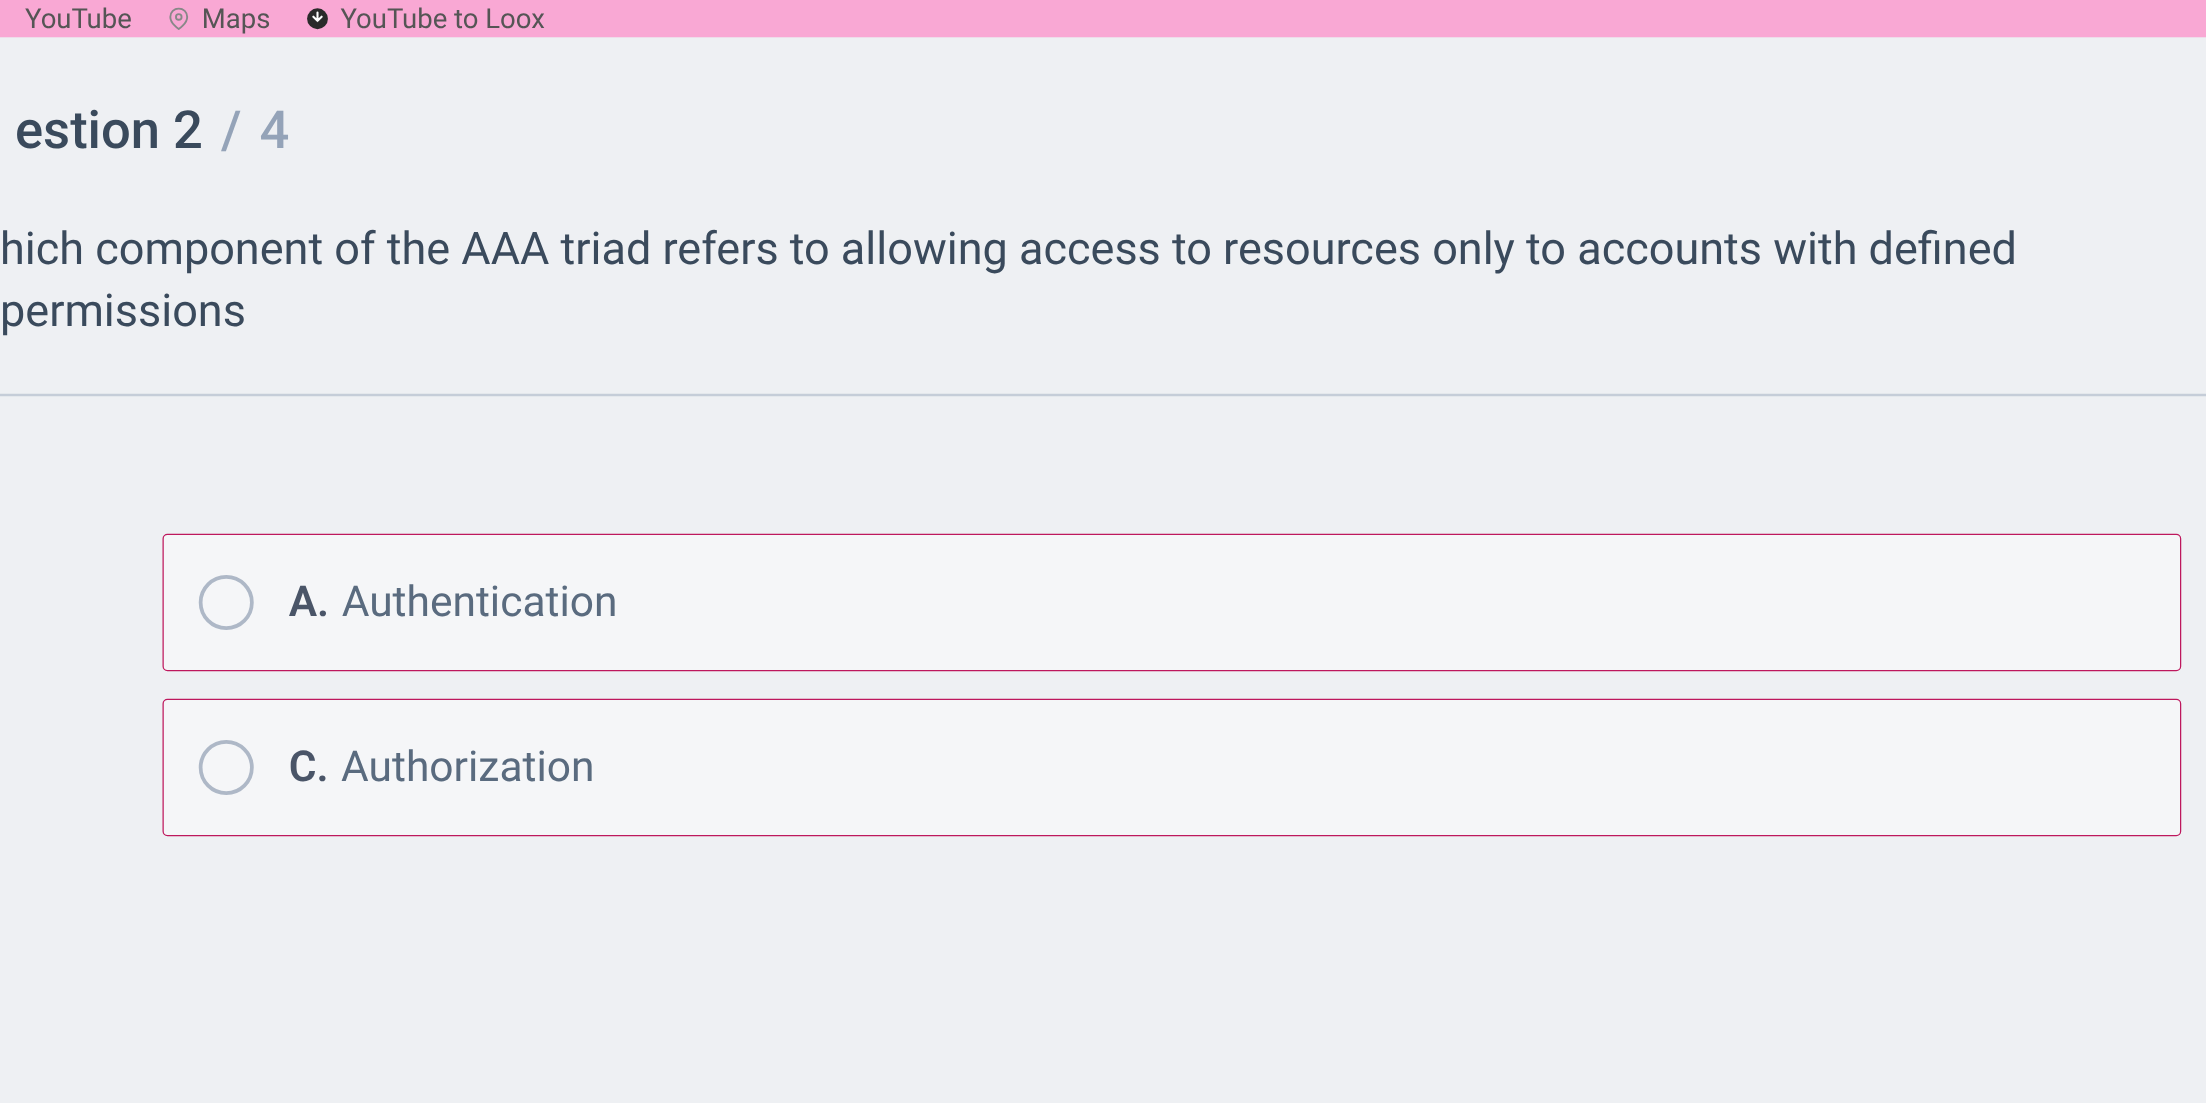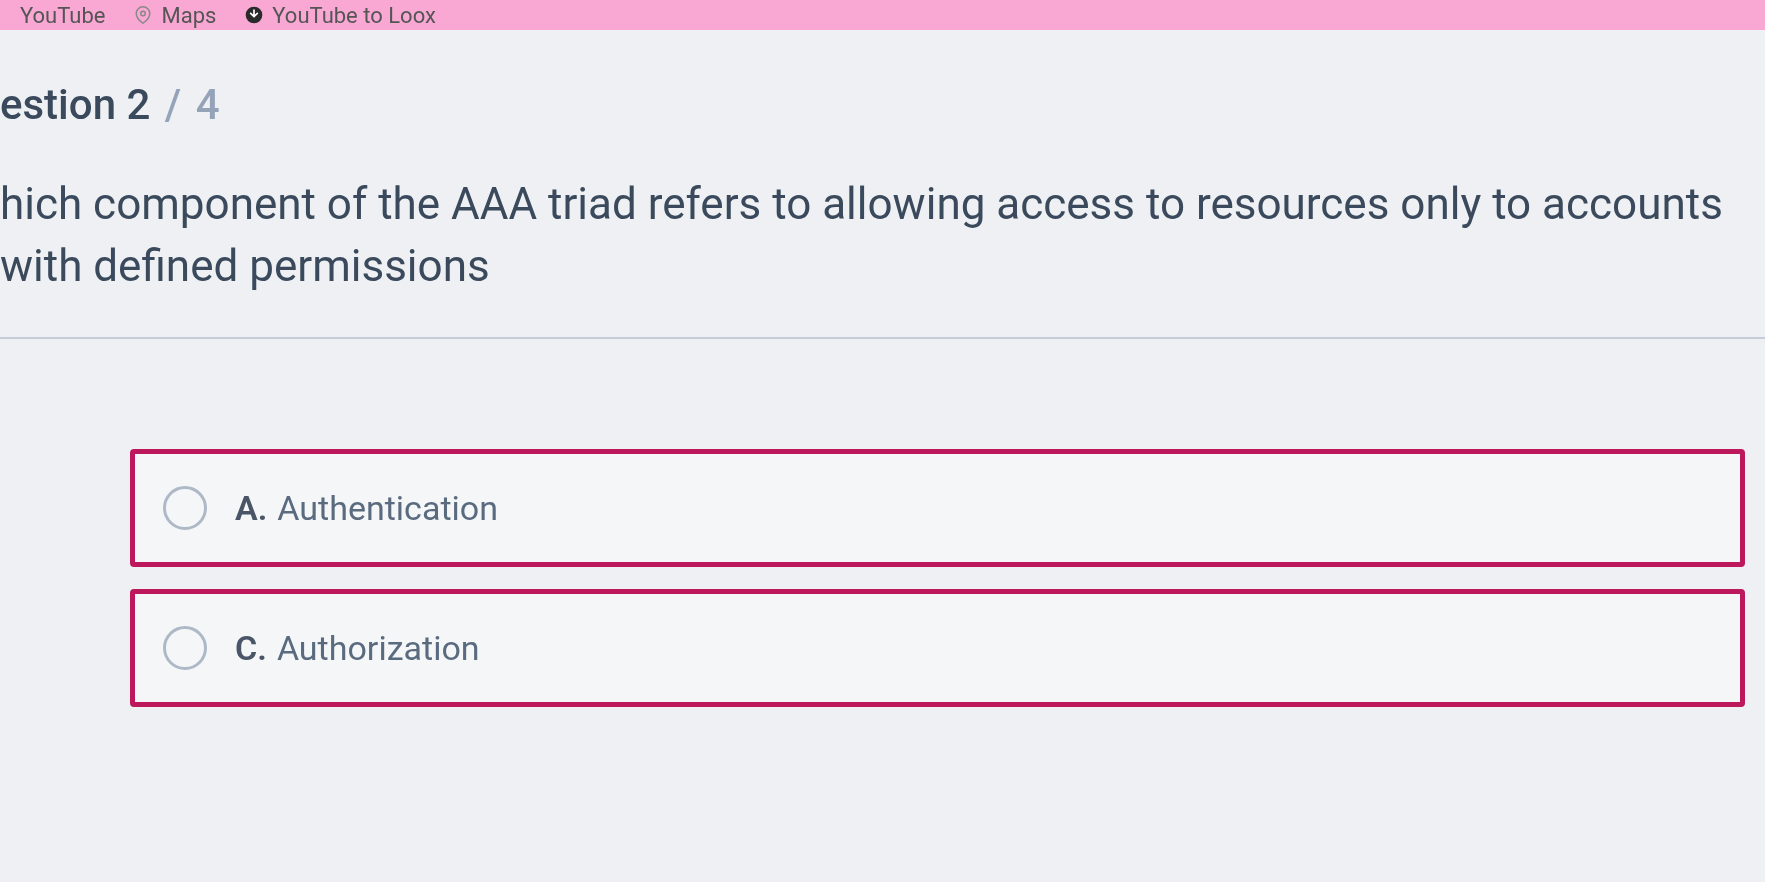--- a/index.html
+++ b/index.html
@@ -40,35 +40,35 @@
     }
     .content-area {
       background: #eef0f3;
       height: calc(100% - 30px);
       padding: 50px 0 0 0;
     }
     .question-header {
       font-size: 42px;
       color: #3a4a5c;
       font-weight: 500;
-      margin-left: 0;
+      margin-left: 12px;
       padding-left: 0;
     }
     .question-header .current {
       color: #3a4a5c;
     }
     .question-header .separator {
       color: #94a3b8;
       margin: 0 4px;
     }
     .question-header .total {
       color: #94a3b8;
     }
     .question-text {
-      font-size: 44px;
+      font-size: 36px;
       color: #3a4a5c;
       margin-top: 45px;
       margin-bottom: 40px;
       line-height: 1.4;
       font-weight: 400;
     }
     .divider {
       border: none;
       border-top: 2px solid #c5cdd8;
       margin: 0;
@@ -76,21 +76,21 @@
     }
     .options-container {
       margin-top: 110px;
       padding-left: 130px;
       padding-right: 20px;
     }
     .option-row {
       display: flex;
       align-items: center;
       background: #f5f6f8;
-      border: 5px solid #be185d;
+      border: 1px solid #be185d;
       border-radius: 4px;
       padding: 32px 28px;
       margin-bottom: 22px;
       cursor: pointer;
       gap: 28px;
     }
     .radio-circle {
       width: 44px;
       height: 44px;
       border: 3px solid #aeb8c7;

